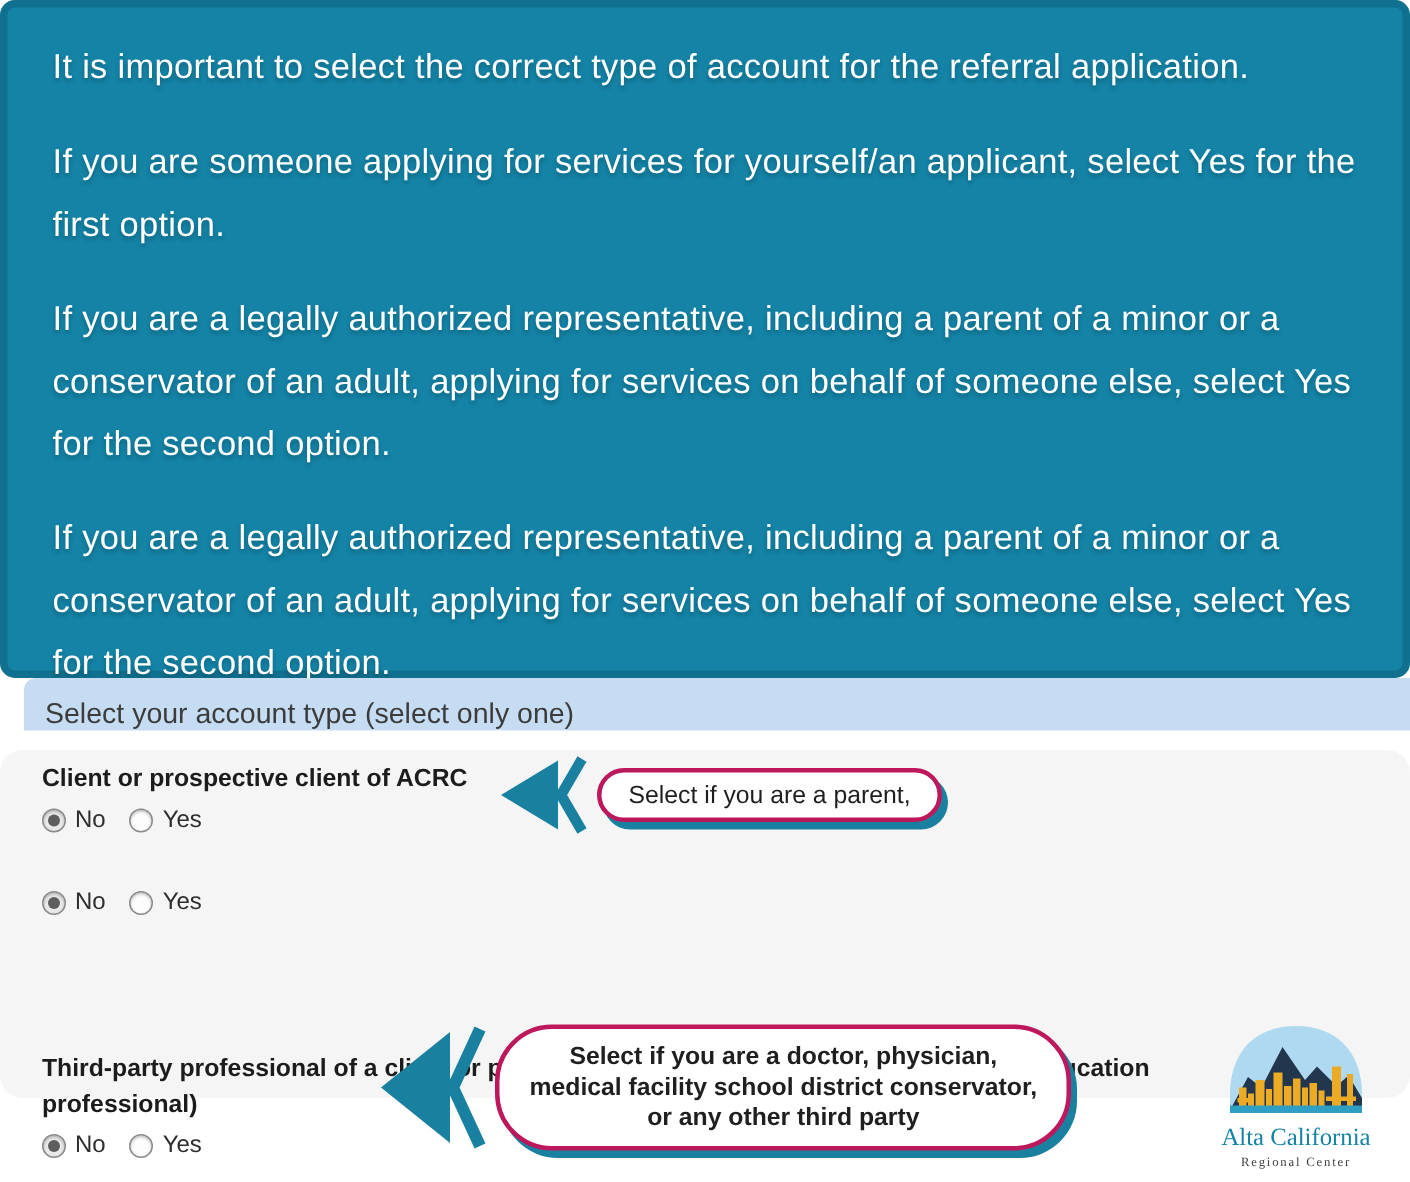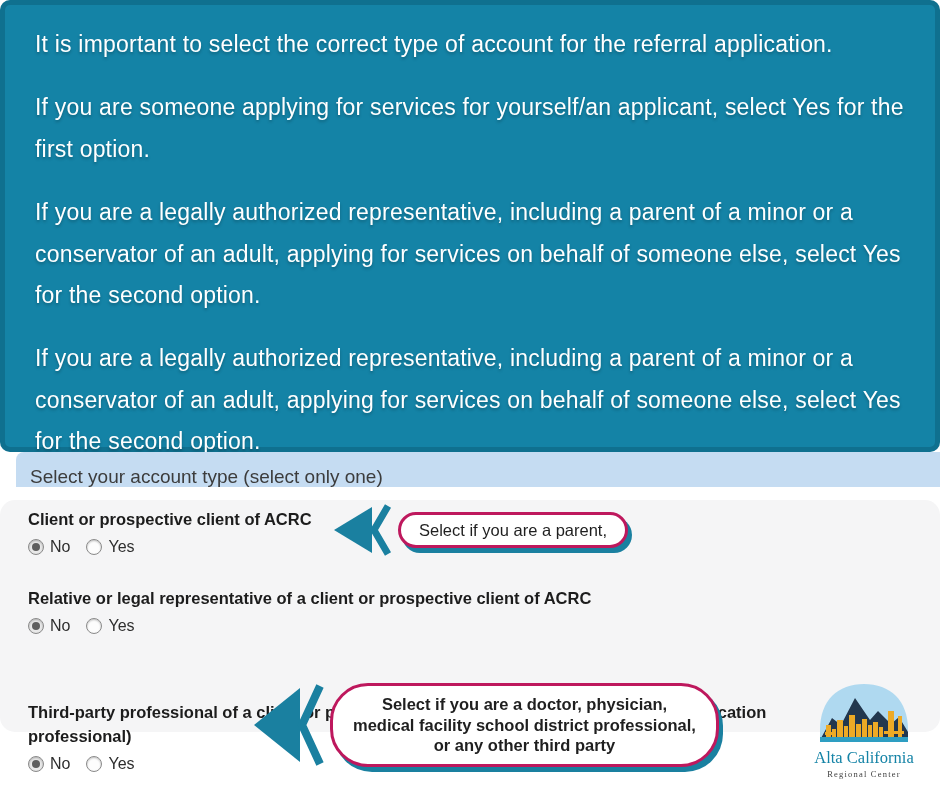--- a/index.html
+++ b/index.html
@@ -101,21 +101,20 @@
       <div class="opt-label">Client or prospective client of ACRC</div>
       <div class="radio-row">
         <span class="radio selected"></span>
         <span class="rlabel">No</span>
         <span class="radio"></span>
         <span class="rlabel">Yes</span>
       </div>
     </div>
 
     <div class="option opt-2">
-      <div class="opt-label">Relative or legal representative of a client or prospective client of ACRC</div>
       <div class="radio-row">
         <span class="radio selected"></span>
         <span class="rlabel">No</span>
         <span class="radio"></span>
         <span class="rlabel">Yes</span>
       </div>
     </div>
 
     <div class="option opt-3">
       <div class="opt-label">Third-party professional of a client or prospective client of ACRC (e.g. healthcare or education professional)</div>
@@ -138,21 +137,21 @@
     </div>
   </div>
 
   <div class="callout callout-3">
     <svg class="arrow" width="76" height="86" viewBox="0 0 76 86">
       <polygon points="50,6 50,80 4,43" fill="#1A80A0"></polygon>
       <path d="M70,4 L52,43 L70,82" stroke="#1A80A0" stroke-width="8" fill="none"></path>
     </svg>
     <div class="bubble">
       <div>Select if you are a doctor, physician,</div>
-      <div>medical facility school district professional,</div>
+      <div>medical facility school district conservator,</div>
       <div>or any other third party</div>
     </div>
   </div>
 
   <div class="logo">
     <svg width="100" height="106" viewBox="0 0 100 106">
       <defs>
         <clipPath id="dome">
           <path d="M6,64 L6,52 C6,22 24,6 50,6 C76,6 94,22 94,52 L94,64 Z"></path>
         </clipPath>

